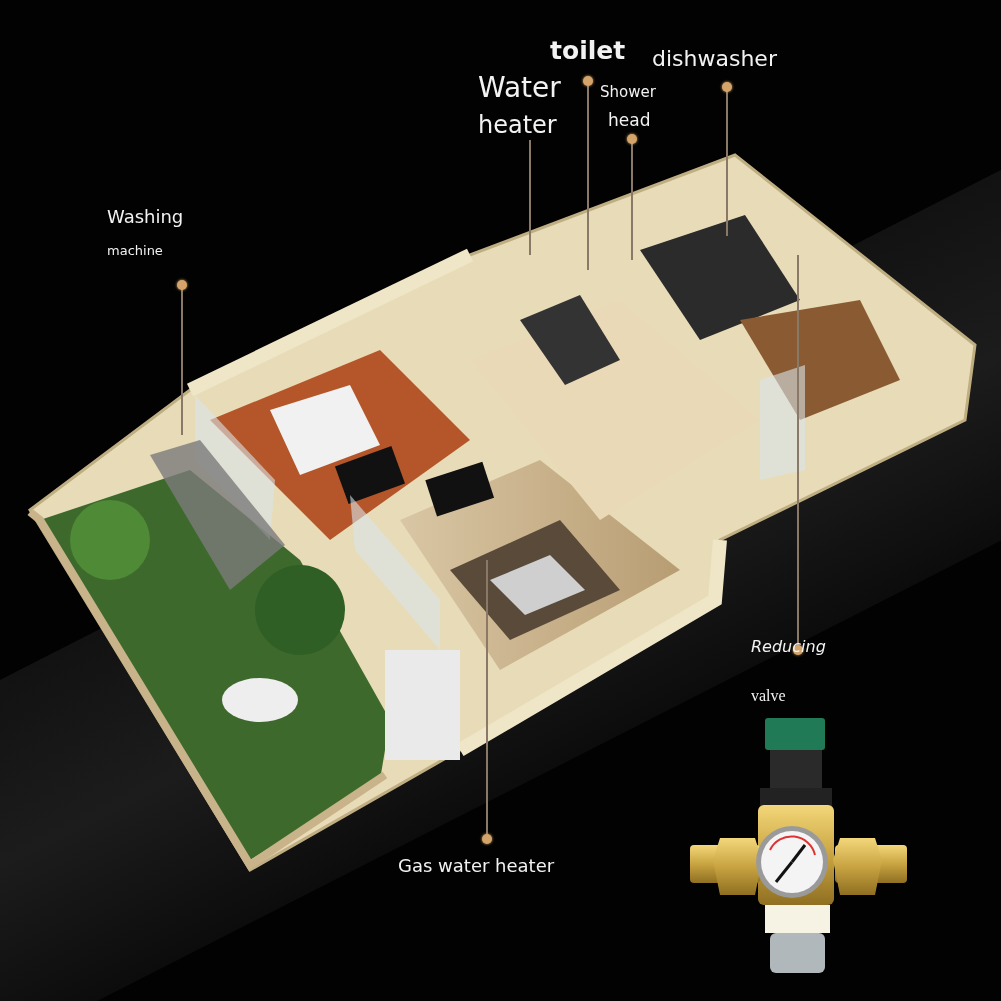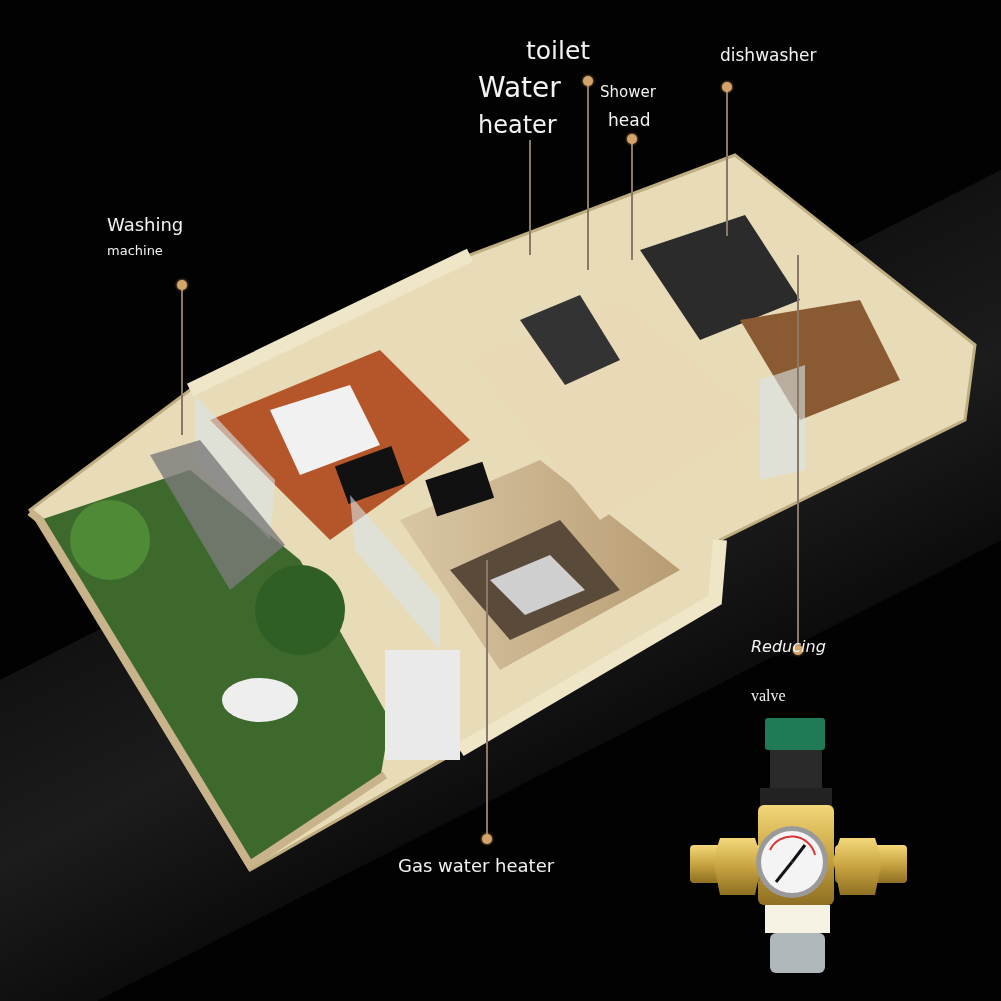--- a/index.html
+++ b/index.html
@@ -96,24 +96,24 @@
 
   <div class="leader" style="left:181px;top:285px;height:150px;"></div>
   <div class="dot" style="left:177px;top:280px;"></div>
 
   <div class="leader" style="left:797px;top:255px;height:395px;"></div>
   <div class="dot" style="left:793px;top:645px;"></div>
 
   <div class="leader" style="left:486px;top:560px;height:280px;"></div>
   <div class="dot" style="left:482px;top:834px;"></div>
 
-  <div class="label" style="left:526px;top:35px;font-size:25px;">toilet</div>
-  <div class="label" style="left:720px;top:45px;font-size:17px;">dishwasher</div>
+  <div class="label" style="left:550px;top:35px;font-size:25px;font-weight:bold;">toilet</div>
+  <div class="label" style="left:652px;top:45px;font-size:22px;">dishwasher</div>
   <div class="label" style="left:478px;top:70px;font-size:28px;">Water</div>
   <div class="label" style="left:478px;top:110px;font-size:24px;">heater</div>
   <div class="label" style="left:600px;top:83px;font-size:15px;">Shower</div>
   <div class="label" style="left:600px;top:110px;font-size:17px;margin-left:8px;">head</div>
-  <div class="label" style="left:107px;top:214px;font-size:18px;">Washing</div>
+  <div class="label" style="left:107px;top:206px;font-size:18px;">Washing</div>
   <div class="label" style="left:107px;top:243px;font-size:13px;">machine</div>
   <div class="label" style="left:751px;top:637px;font-size:16px;font-style:italic;">Reducing</div>
   <div class="label" style="left:751px;top:686px;font-size:16px;font-family:Liberation Serif, serif;">valve</div>
   <div class="label" style="left:398px;top:855px;font-size:18px;">Gas water heater</div>
 </div>
 
 </body></html>

